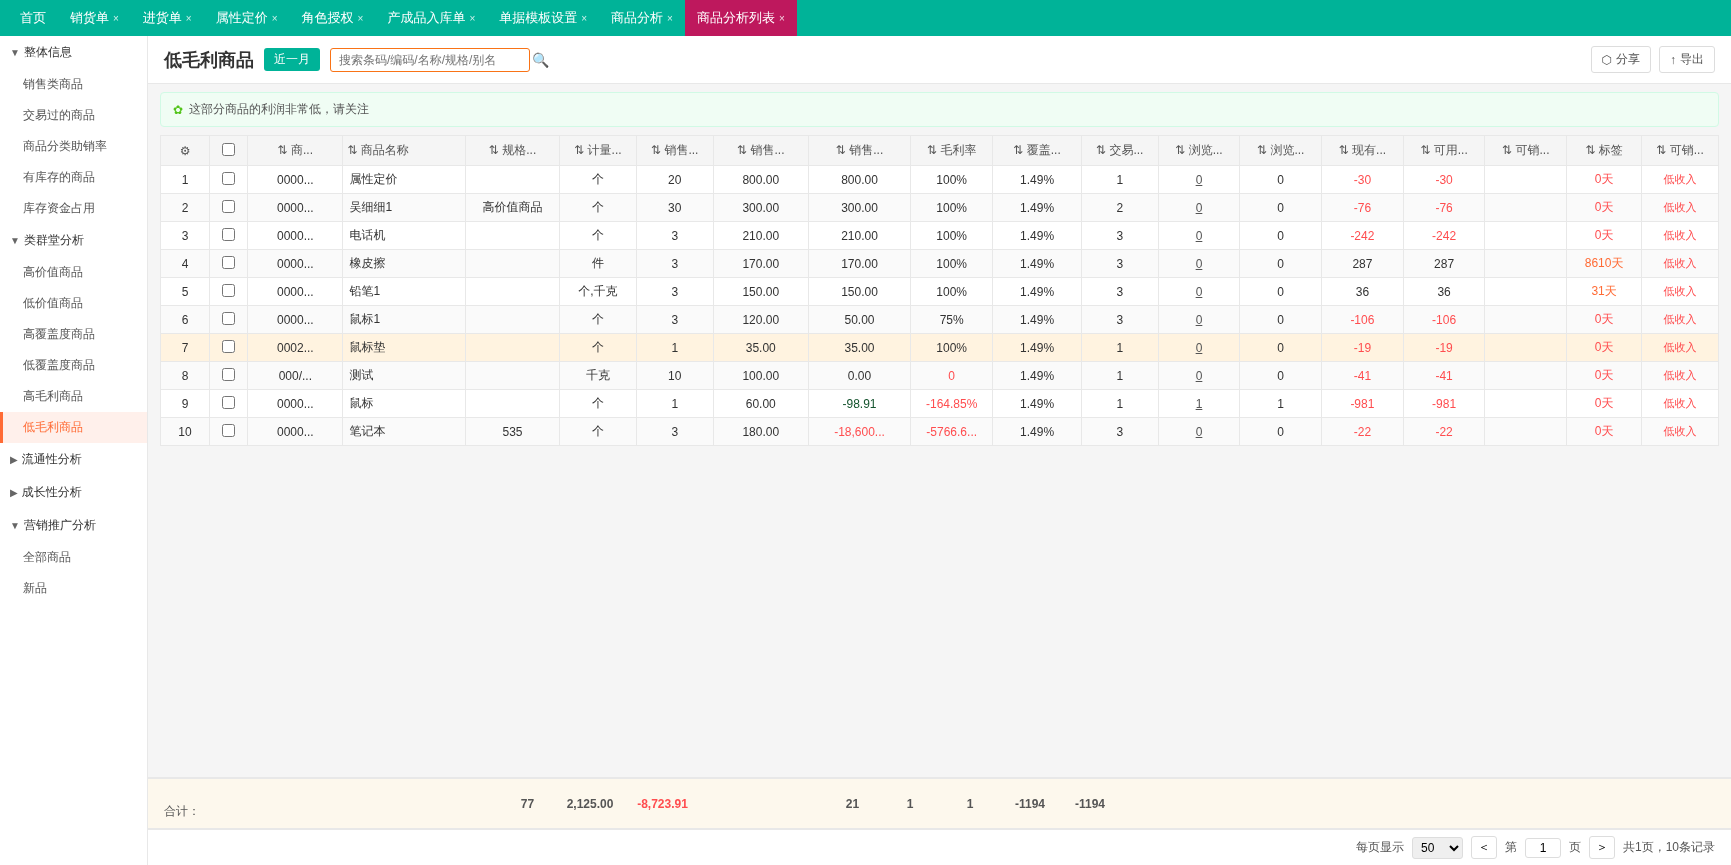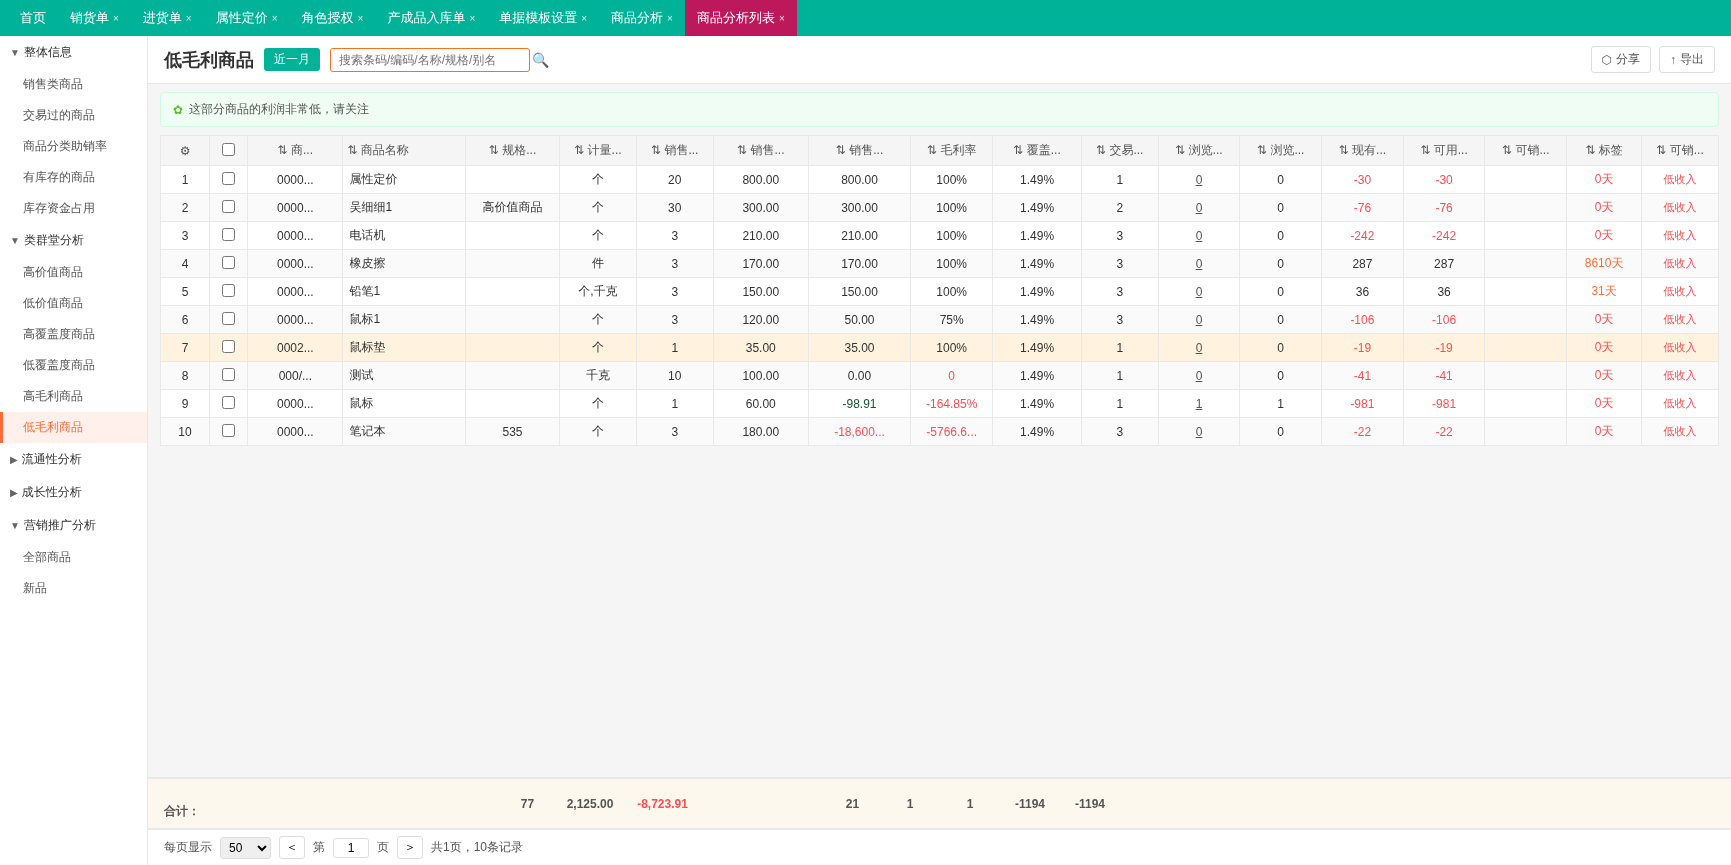--- a/index.html
+++ b/index.html
@@ -181,36 +181,36 @@
     .table-footer {
       background: #fdf8ed;
       border-top: 2px solid #e8e8e8;
       padding: 8px 16px;
       display: flex;
       align-items: center;
       font-size: 12px;
       color: #555;
       border-bottom: 1px solid #e8e8e8;
     }
-    .total-label { font-weight: bold; margin-right: 20px; margin-top: 16px; }
+    .total-label { font-weight: normal; margin-right: 20px; margin-top: 16px; }
     .total-values {
       display: flex;
       gap: 0;
       flex: 1;
       font-weight: bold;
     }
 
     
     .pagination-bar {
       background: #fff;
       border-top: 1px solid #e8e8e8;
       padding: 6px 16px;
       display: flex;
       align-items: center;
-      justify-content: flex-start;
+      justify-content: flex-end;
       gap: 8px;
       font-size: 12px;
       color: #555;
     }
     .pagination-bar select {
       border: 1px solid #ddd;
       border-radius: 3px;
       padding: 2px 4px;
       font-size: 12px;
     }

